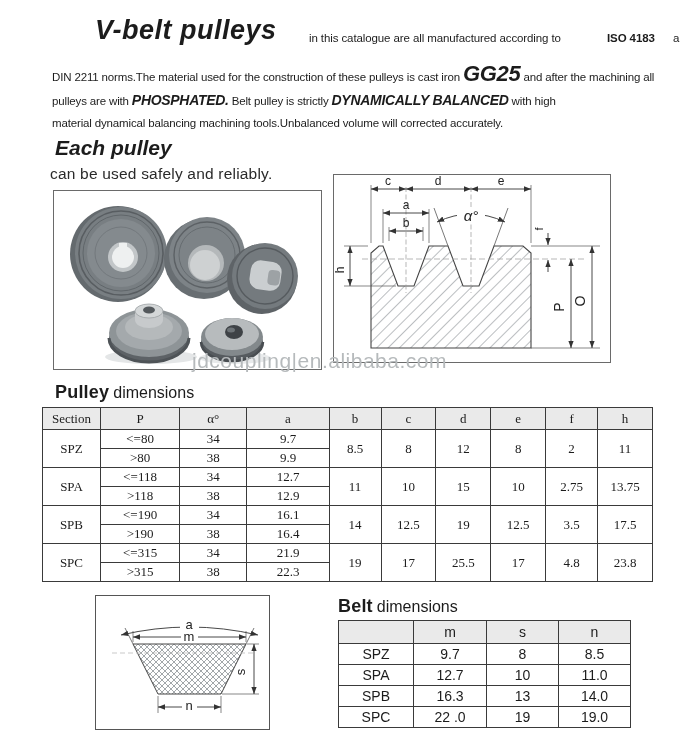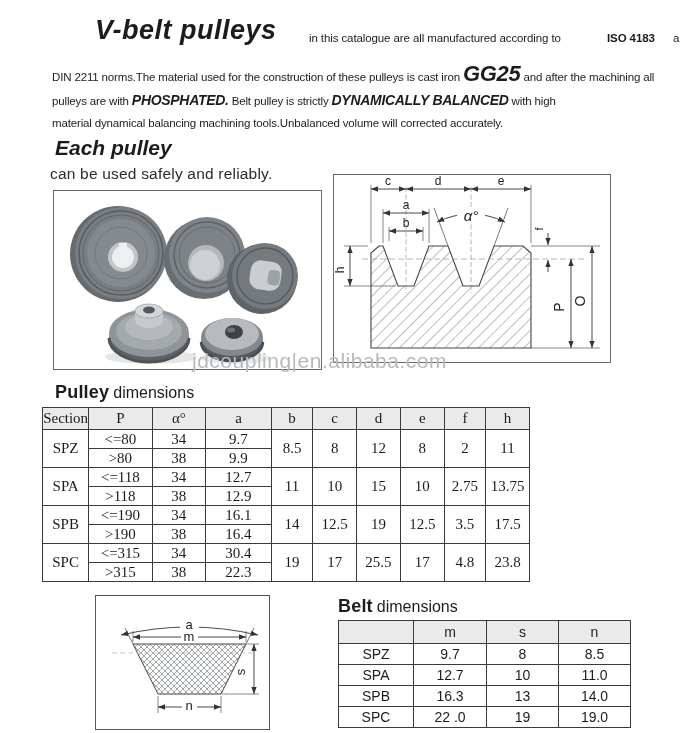--- a/index.html
+++ b/index.html
@@ -17,21 +17,21 @@
   .each-heading{font-size:21px;font-weight:bold;font-style:italic;}
   .each-sub{font-size:15.5px;color:#2a2a2a;letter-spacing:.2px;}
   
   .frame{border:1px solid #6a6a6a;background:#fff;}
   .watermark{font-size:21px;color:#b6babc;letter-spacing:.5px;z-index:5;}
   
   .sec-heading .bold{font-size:18px;font-weight:bold;letter-spacing:.2px;}
   .sec-heading .rest{font-size:16px;margin-left:4px;}
   
   table{border-collapse:collapse;}
-  .ptable{width:488px;font-family:"Liberation Serif",serif;font-size:15px;table-layout:fixed;}
+  .ptable{width:611px;font-family:"Liberation Serif",serif;font-size:13px;table-layout:fixed;}
   .ptable th,.ptable td{border:1px solid #3a3a3a;text-align:center;padding:0;height:18px;font-weight:normal;}
   .ptable th{background:#eaeaea;height:21px;}
   
   .btable{width:292px;font-family:"Liberation Sans",sans-serif;font-size:14px;table-layout:fixed;}
   .btable th,.btable td{border:1px solid #3a3a3a;text-align:center;padding:0;height:20px;font-weight:normal;}
   .btable th{background:#eaeaea;height:22px;}
   svg text{font-family:"Liberation Sans",sans-serif;fill:#222;}
 </style>
 </head>
 <body>
@@ -257,21 +257,21 @@
     </tr>
     <tr>
       <td>&gt;190</td>
       <td>38</td>
       <td>16.4</td>
     </tr>
     <tr>
       <td rowspan="2">SPC</td>
       <td>&lt;=315</td>
       <td>34</td>
-      <td>30.4</td>
+      <td>21.9</td>
       <td rowspan="2">19</td>
       <td rowspan="2">17</td>
       <td rowspan="2">25.5</td>
       <td rowspan="2">17</td>
       <td rowspan="2">4.8</td>
       <td rowspan="2">23.8</td>
     </tr>
     <tr>
       <td>&gt;315</td>
       <td>38</td>

